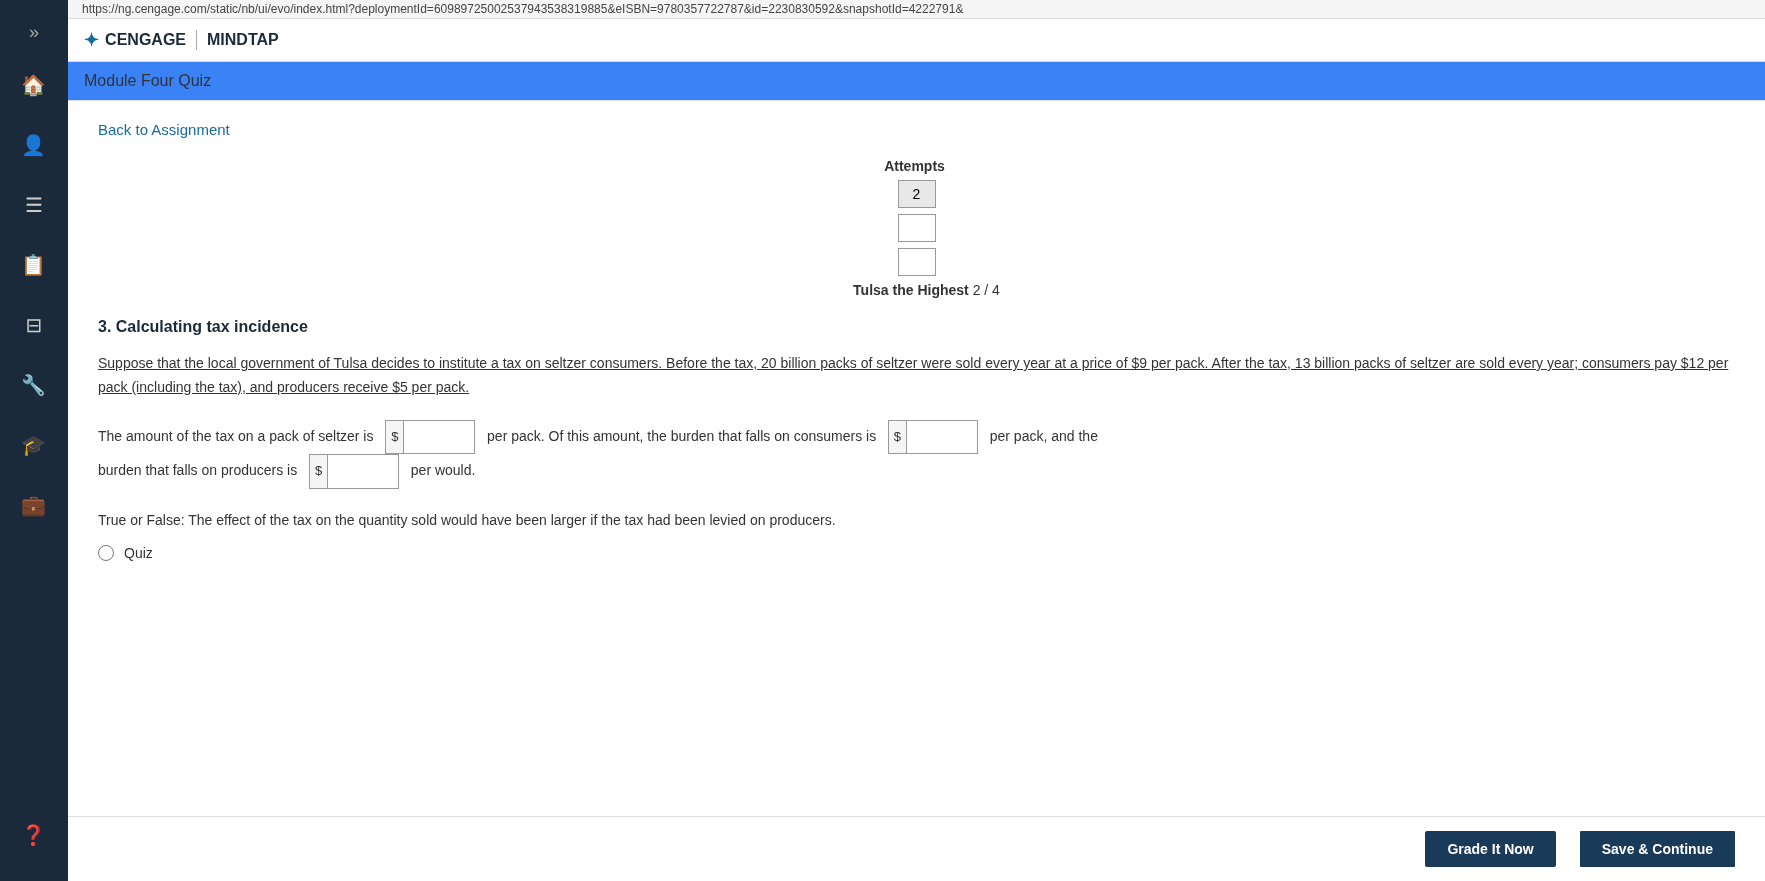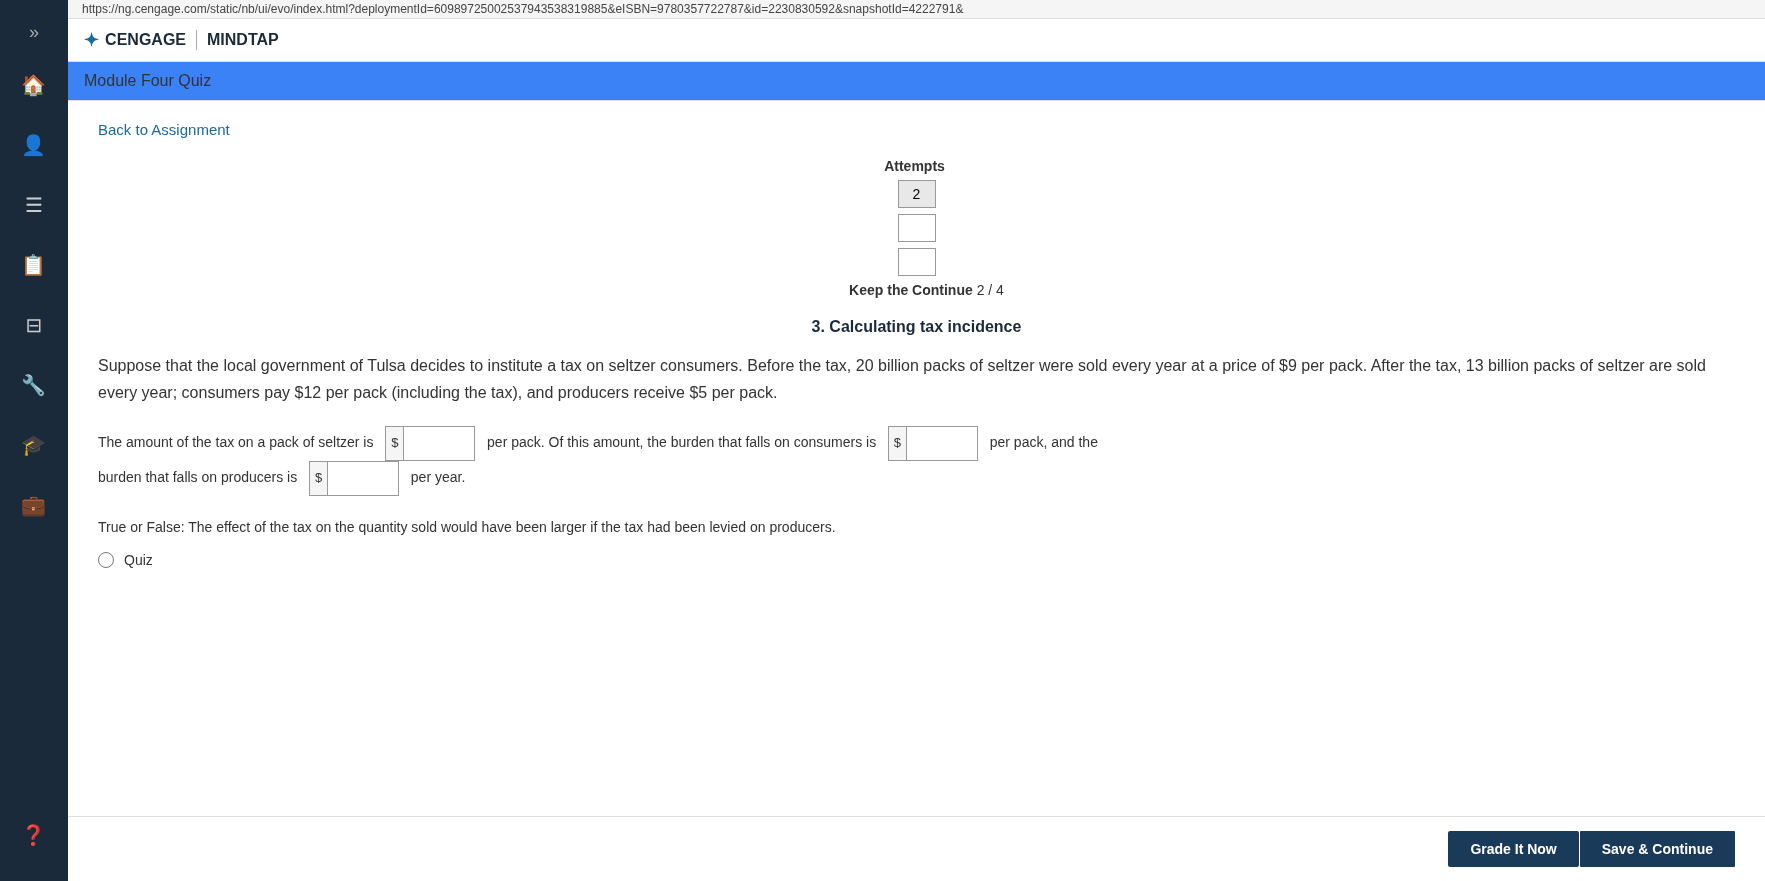--- a/index.html
+++ b/index.html
@@ -152,28 +152,28 @@
       color: #333;
     }
     .keep-highest strong { font-weight: bold; }
 
     
     .question-title {
       font-size: 16px;
       font-weight: bold;
       color: #1a2a3a;
       margin-bottom: 16px;
-      text-align: center;
     }
 
     .question-body {
-      font-size: 16px;
+      font-size: 14px;
       color: #333;
       line-height: 1.7;
       margin-bottom: 20px;
+      text-decoration: underline;
     }
 
     
     .fill-section {
       font-size: 14px;
       color: #333;
       line-height: 2.2;
       margin-bottom: 20px;
     }
     .fill-prefix {
@@ -219,21 +219,21 @@
     .radio-option input[type="radio"] {
       width: 16px;
       height: 16px;
       cursor: pointer;
     }
 
     
     .bottom-bar {
       display: flex;
       justify-content: flex-end;
-      gap: 1px;
+      gap: 24px;
       padding: 14px 30px;
       border-top: 1px solid #ddd;
       background: #fff;
     }
     .btn-grade {
       background: #1a3a5a;
       color: #fff;
       border: none;
       padding: 10px 22px;
       font-size: 14px;
@@ -288,21 +288,21 @@
     
     <a class="back-link">Back to Assignment</a>
 
     
     <div class="attempts-row">
       <span class="attempts-label">Attempts</span>
       <div class="attempt-box filled">2</div>
       <div class="attempt-box"></div>
       <div class="attempt-box"></div>
       <span class="keep-highest">
-        <strong>Keep the Continue</strong>&nbsp;<span>2 / 4</span>
+        <strong>Tulsa the Highest</strong>&nbsp;<span>2 / 4</span>
       </span>
     </div>
 
     
     <div class="question-title">
       <span>3.</span>&nbsp;<span>Calculating tax incidence</span>
     </div>
 
     
     <div class="question-body">Suppose that the local government of Tulsa decides to institute a tax on seltzer consumers. Before the tax, 20 billion packs of seltzer were sold every year at a price of $9 per pack. After the tax, 13 billion packs of seltzer are sold every year; consumers pay $12 per pack (including the tax), and producers receive $5 per pack.</div>
@@ -325,21 +325,21 @@
       &nbsp;
       <span>per pack, and the</span>
       <br>
       <span>burden that falls on producers is</span>
       &nbsp;
       <span class="fill-prefix">
         <span class="prefix-label">$</span>
         <input type="text" value="" style="">
       </span>
       &nbsp;
-      <span>per year.</span>
+      <span>per would.</span>
     </div>
 
     
     <div class="true-false-section">
       <div class="tf-statement">True or False: The effect of the tax on the quantity sold would have been larger if the tax had been levied on producers.</div>
       <label class="radio-option">
         <input type="radio" name="tf" value="true" style="">
         <span>Quiz</span>
       </label>
     </div>

